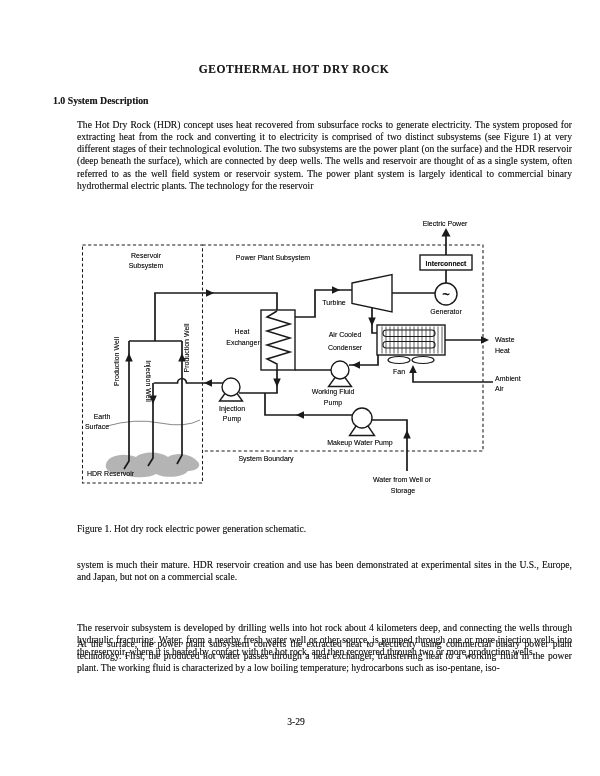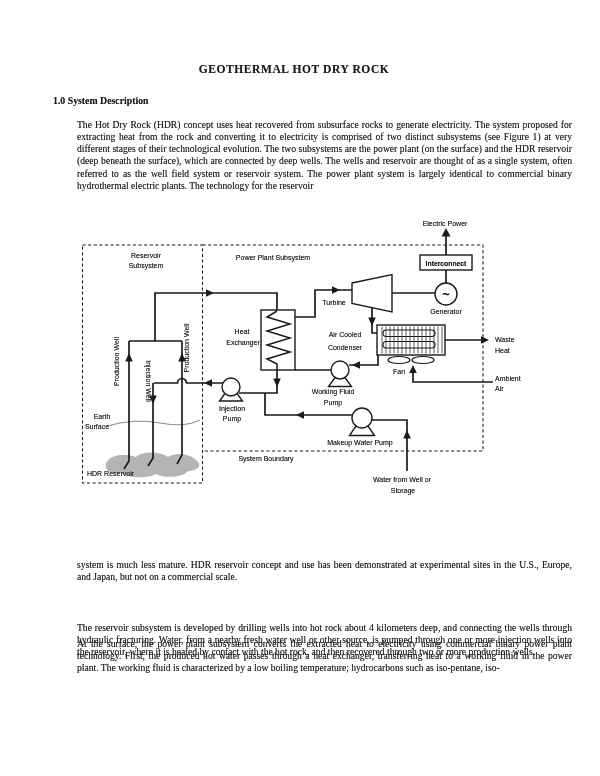--- a/index.html
+++ b/index.html
@@ -169,17 +169,19 @@
       <text class="lbl mid" x="403" y="493">Storage</text>
       <text class="lbl mid" x="102" y="419">Earth</text>
       <text class="lbl mid" x="97" y="429">Surface</text>
       <text class="lbl" x="87" y="475.5">HDR Reservoir</text>
       <text class="lbl mid" transform="rotate(-90 119 361.5)" x="119" y="361.5">Production Well</text>
       <text class="lbl mid" transform="rotate(90 146 381)" x="146" y="381">Injection Well</text>
       <text class="lbl mid" transform="rotate(-90 189 348)" x="189" y="348">Production Well</text>
     </g>
   </svg>
 
-  <div class="para p2">system is much less mature.  HDR reservoir concept and use has been demonstrated at experimental sites in the U.S., Europe, and Japan, but not on a commercial scale.</div>
+  <div class="para caption">Figure 1. Hot dry rock electric power generation schematic.</div>
+  <div class="para p2">system is much their mature.  HDR reservoir creation and use has been demonstrated at experimental sites in the U.S., Europe, and Japan, but not on a commercial scale.</div>
   <div class="para p3">The reservoir subsystem is developed by drilling wells into hot rock about 4 kilometers deep, and connecting the wells through hydraulic fracturing.  Water, from a nearby fresh water well or other source, is pumped through one or more injection wells into the reservoir, where it is heated by contact with the hot rock, and then recovered through two or more production wells.</div>
   <div class="para p4">At the surface, the power plant subsystem converts the extracted heat to electricity using commercial binary power plant technology.  First, the produced hot water passes through a heat exchanger, transferring heat to a working fluid in the power plant.  The working fluid is characterized by a low boiling temperature;  hydrocarbons such as iso-pentane, iso-</div>
+  <div class="pagenum">3-29</div>
 
 </div>
 
 </body></html>

